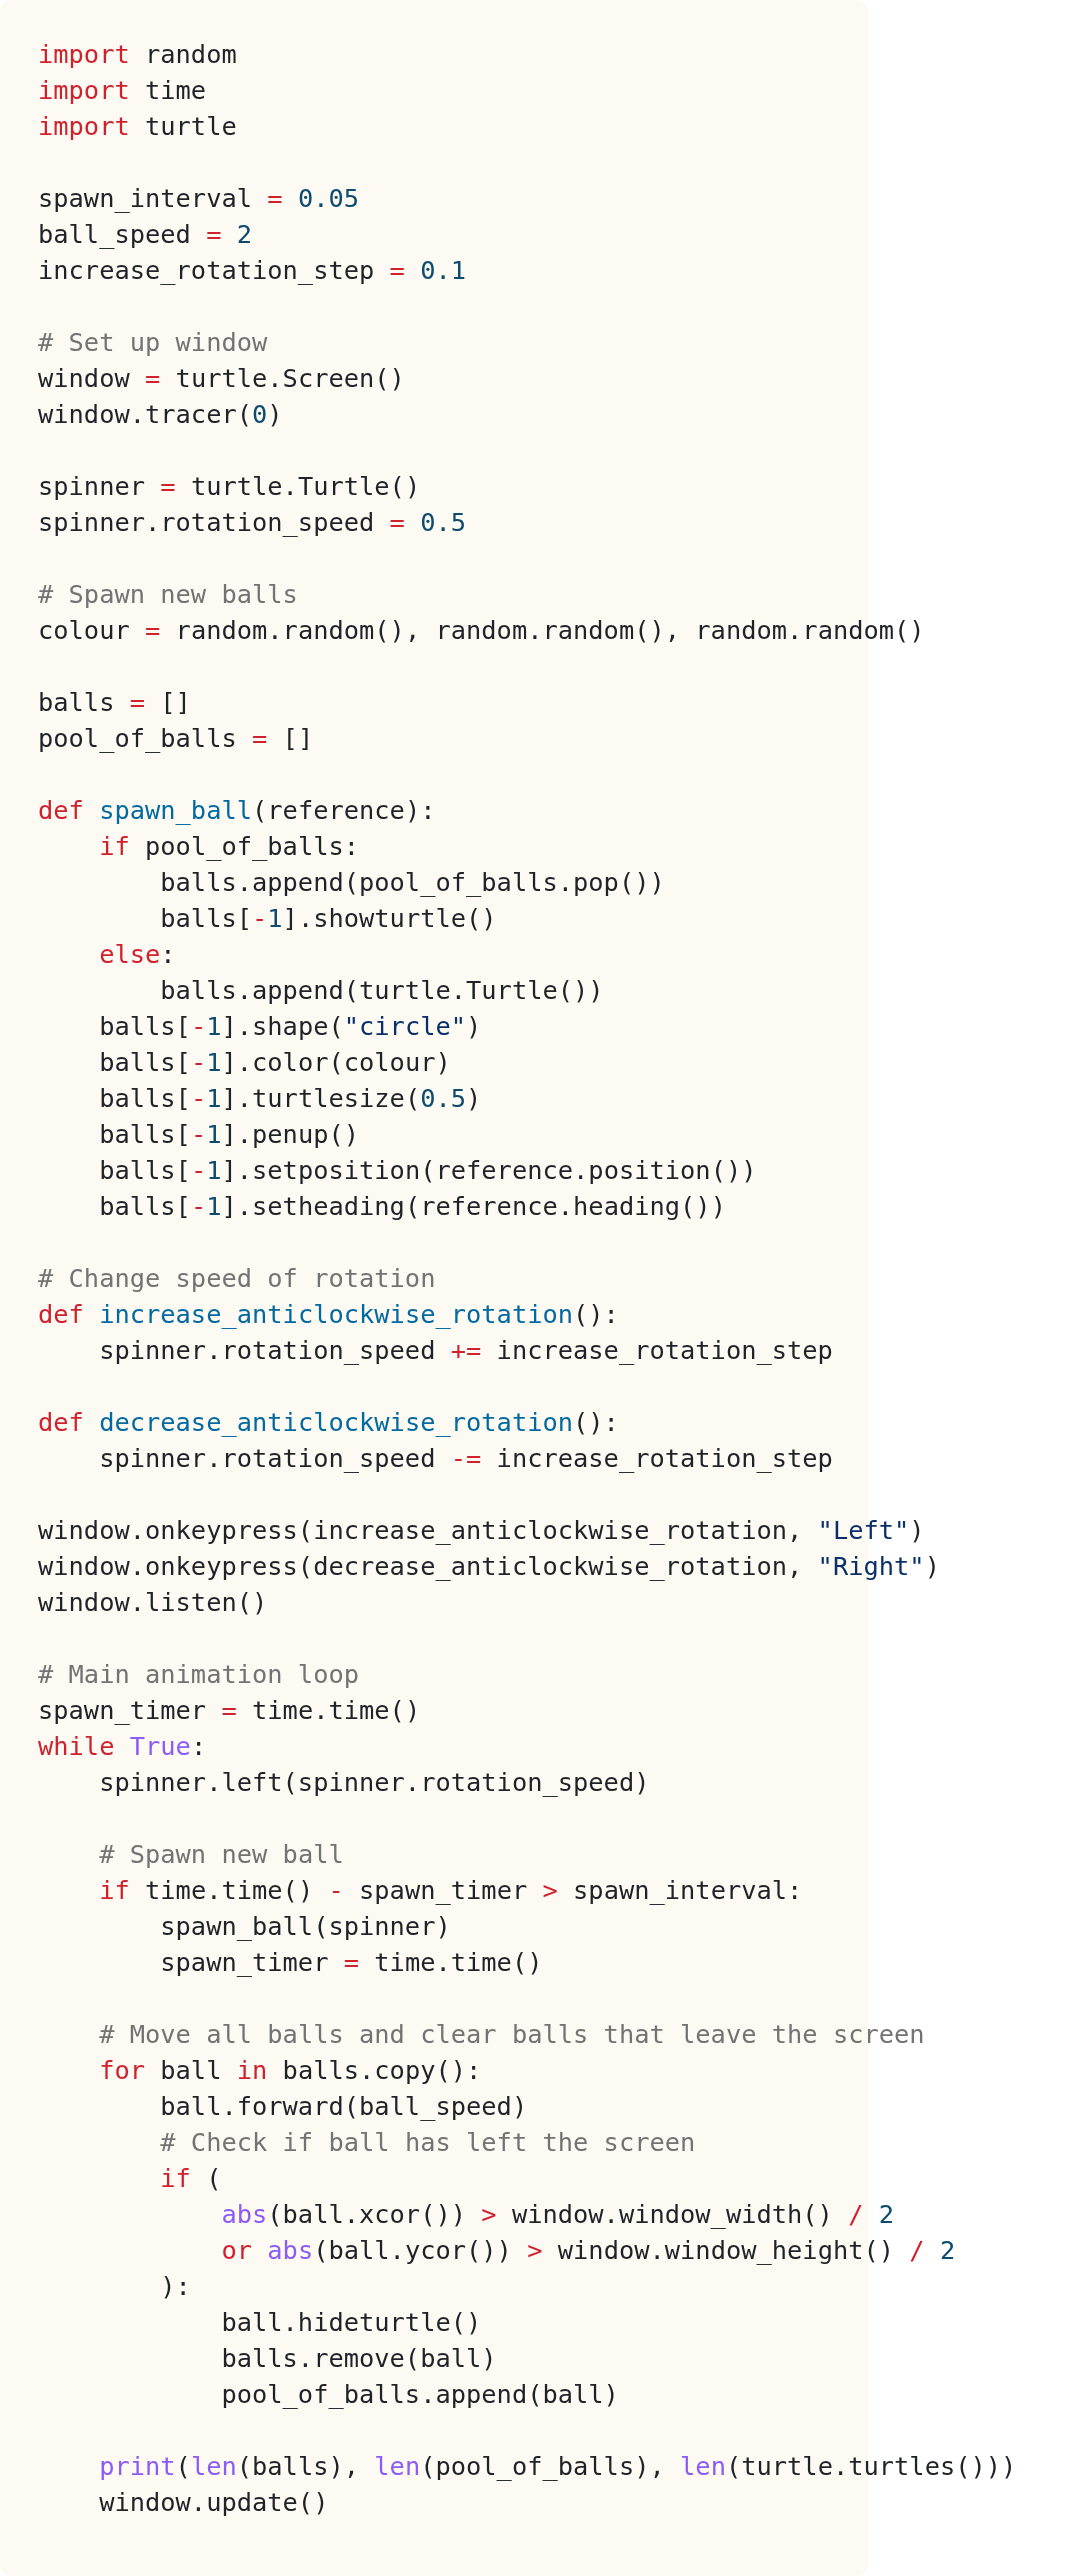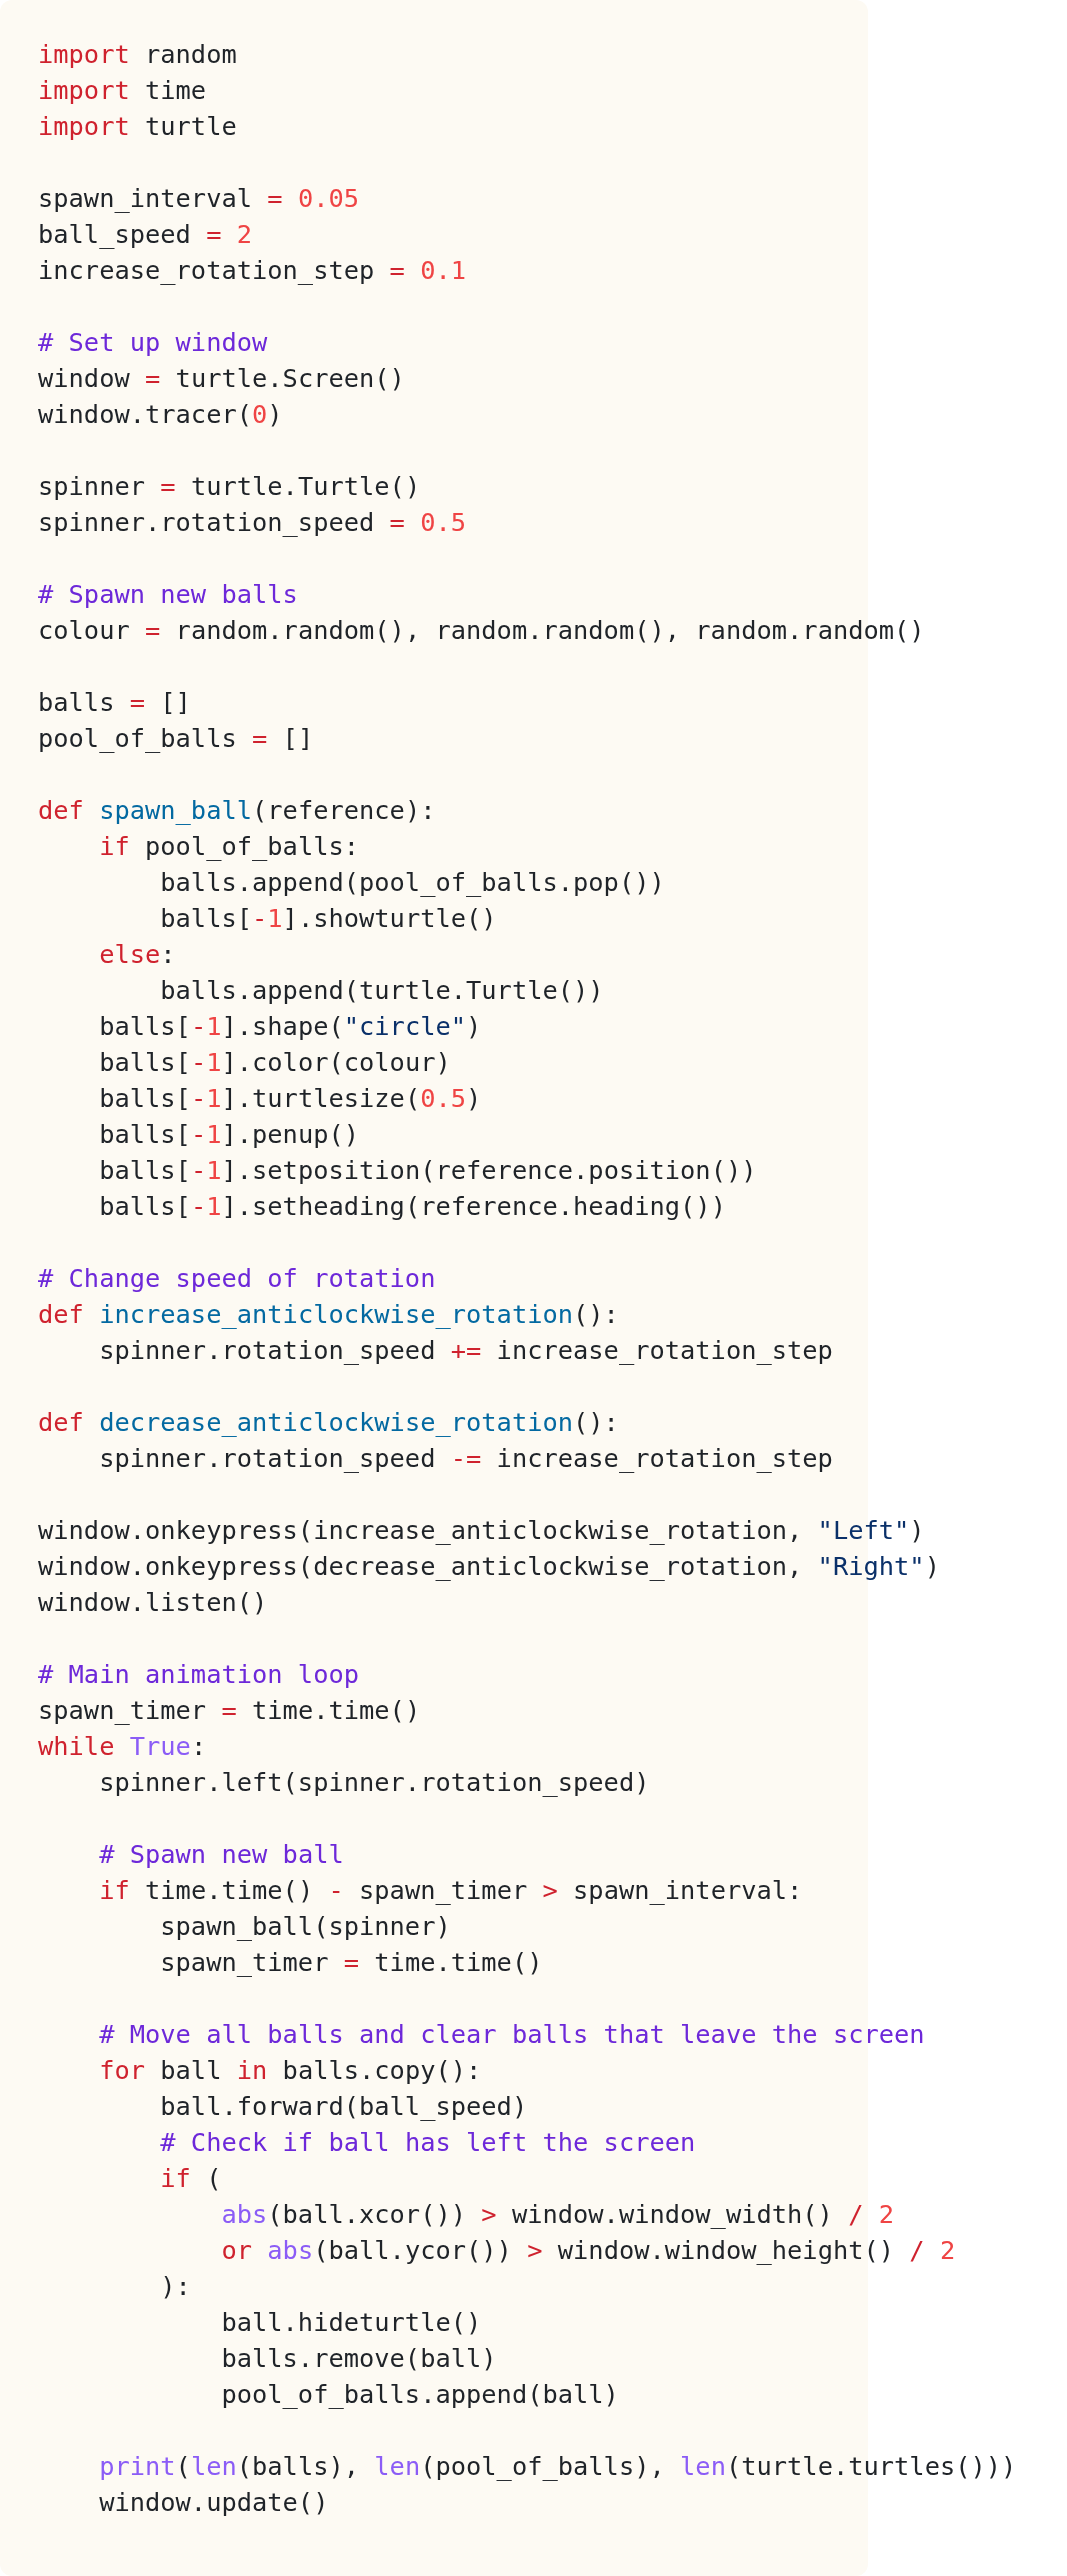--- a/index.html
+++ b/index.html
@@ -28,25 +28,25 @@
     line-height: 36px;
     color: #1f2328;
     white-space: pre;
   }
   .code-line {
     display: block;
     height: 36px;
   }
   .tok-kw { color: #cf222e; }
   .tok-op { color: #cf222e; }
-  .tok-num { color: #ef4444; }
+  .tok-num { color: #0c4a6e; }
   .tok-builtin { color: #8b5cf6; }
   .tok-str { color: #0a3069; }
   .tok-fn { color: #0369a1; }
-  .tok-comment { color: #6d28d9; }
+  .tok-comment { color: #737373; }
   .tok-plain { color: #1f2328; }
 </style>
 </head>
 <body>
 
 <div class="code-panel">
   <pre class="code-block" id="code-block"><span class="code-line"><span class="tok-kw">import</span><span class="tok-plain"> random</span></span><span class="code-line"><span class="tok-kw">import</span><span class="tok-plain"> time</span></span><span class="code-line"><span class="tok-kw">import</span><span class="tok-plain"> turtle</span></span><span class="code-line">​</span><span class="code-line"><span class="tok-plain">spawn_interval </span><span class="tok-op">=</span><span class="tok-plain"> </span><span class="tok-num">0.05</span></span><span class="code-line"><span class="tok-plain">ball_speed </span><span class="tok-op">=</span><span class="tok-plain"> </span><span class="tok-num">2</span></span><span class="code-line"><span class="tok-plain">increase_rotation_step </span><span class="tok-op">=</span><span class="tok-plain"> </span><span class="tok-num">0.1</span></span><span class="code-line">​</span><span class="code-line"><span class="tok-comment"># Set up window</span></span><span class="code-line"><span class="tok-plain">window </span><span class="tok-op">=</span><span class="tok-plain"> turtle.Screen()</span></span><span class="code-line"><span class="tok-plain">window.tracer(</span><span class="tok-num">0</span><span class="tok-plain">)</span></span><span class="code-line">​</span><span class="code-line"><span class="tok-plain">spinner </span><span class="tok-op">=</span><span class="tok-plain"> turtle.Turtle()</span></span><span class="code-line"><span class="tok-plain">spinner.rotation_speed </span><span class="tok-op">=</span><span class="tok-plain"> </span><span class="tok-num">0.5</span></span><span class="code-line">​</span><span class="code-line"><span class="tok-comment"># Spawn new balls</span></span><span class="code-line"><span class="tok-plain">colour </span><span class="tok-op">=</span><span class="tok-plain"> random.random(), random.random(), random.random()</span></span><span class="code-line">​</span><span class="code-line"><span class="tok-plain">balls </span><span class="tok-op">=</span><span class="tok-plain"> []</span></span><span class="code-line"><span class="tok-plain">pool_of_balls </span><span class="tok-op">=</span><span class="tok-plain"> []</span></span><span class="code-line">​</span><span class="code-line"><span class="tok-kw">def</span><span class="tok-plain"> </span><span class="tok-fn">spawn_ball</span><span class="tok-plain">(reference):</span></span><span class="code-line"><span class="tok-plain">    </span><span class="tok-kw">if</span><span class="tok-plain"> pool_of_balls:</span></span><span class="code-line"><span class="tok-plain">        balls.append(pool_of_balls.pop())</span></span><span class="code-line"><span class="tok-plain">        balls[</span><span class="tok-op">-</span><span class="tok-num">1</span><span class="tok-plain">].showturtle()</span></span><span class="code-line"><span class="tok-plain">    </span><span class="tok-kw">else</span><span class="tok-plain">:</span></span><span class="code-line"><span class="tok-plain">        balls.append(turtle.Turtle())</span></span><span class="code-line"><span class="tok-plain">    balls[</span><span class="tok-op">-</span><span class="tok-num">1</span><span class="tok-plain">].shape(</span><span class="tok-str">"circle"</span><span class="tok-plain">)</span></span><span class="code-line"><span class="tok-plain">    balls[</span><span class="tok-op">-</span><span class="tok-num">1</span><span class="tok-plain">].color(colour)</span></span><span class="code-line"><span class="tok-plain">    balls[</span><span class="tok-op">-</span><span class="tok-num">1</span><span class="tok-plain">].turtlesize(</span><span class="tok-num">0.5</span><span class="tok-plain">)</span></span><span class="code-line"><span class="tok-plain">    balls[</span><span class="tok-op">-</span><span class="tok-num">1</span><span class="tok-plain">].penup()</span></span><span class="code-line"><span class="tok-plain">    balls[</span><span class="tok-op">-</span><span class="tok-num">1</span><span class="tok-plain">].setposition(reference.position())</span></span><span class="code-line"><span class="tok-plain">    balls[</span><span class="tok-op">-</span><span class="tok-num">1</span><span class="tok-plain">].setheading(reference.heading())</span></span><span class="code-line">​</span><span class="code-line"><span class="tok-comment"># Change speed of rotation</span></span><span class="code-line"><span class="tok-kw">def</span><span class="tok-plain"> </span><span class="tok-fn">increase_anticlockwise_rotation</span><span class="tok-plain">():</span></span><span class="code-line"><span class="tok-plain">    spinner.rotation_speed </span><span class="tok-op">+=</span><span class="tok-plain"> increase_rotation_step</span></span><span class="code-line">​</span><span class="code-line"><span class="tok-kw">def</span><span class="tok-plain"> </span><span class="tok-fn">decrease_anticlockwise_rotation</span><span class="tok-plain">():</span></span><span class="code-line"><span class="tok-plain">    spinner.rotation_speed </span><span class="tok-op">-=</span><span class="tok-plain"> increase_rotation_step</span></span><span class="code-line">​</span><span class="code-line"><span class="tok-plain">window.onkeypress(increase_anticlockwise_rotation, </span><span class="tok-str">"Left"</span><span class="tok-plain">)</span></span><span class="code-line"><span class="tok-plain">window.onkeypress(decrease_anticlockwise_rotation, </span><span class="tok-str">"Right"</span><span class="tok-plain">)</span></span><span class="code-line"><span class="tok-plain">window.listen()</span></span><span class="code-line">​</span><span class="code-line"><span class="tok-comment"># Main animation loop</span></span><span class="code-line"><span class="tok-plain">spawn_timer </span><span class="tok-op">=</span><span class="tok-plain"> time.time()</span></span><span class="code-line"><span class="tok-kw">while</span><span class="tok-plain"> </span><span class="tok-builtin">True</span><span class="tok-plain">:</span></span><span class="code-line"><span class="tok-plain">    spinner.left(spinner.rotation_speed)</span></span><span class="code-line">​</span><span class="code-line"><span class="tok-plain">    </span><span class="tok-comment"># Spawn new ball</span></span><span class="code-line"><span class="tok-plain">    </span><span class="tok-kw">if</span><span class="tok-plain"> time.time() </span><span class="tok-op">-</span><span class="tok-plain"> spawn_timer </span><span class="tok-op">&gt;</span><span class="tok-plain"> spawn_interval:</span></span><span class="code-line"><span class="tok-plain">        spawn_ball(spinner)</span></span><span class="code-line"><span class="tok-plain">        spawn_timer </span><span class="tok-op">=</span><span class="tok-plain"> time.time()</span></span><span class="code-line">​</span><span class="code-line"><span class="tok-plain">    </span><span class="tok-comment"># Move all balls and clear balls that leave the screen</span></span><span class="code-line"><span class="tok-plain">    </span><span class="tok-kw">for</span><span class="tok-plain"> ball </span><span class="tok-kw">in</span><span class="tok-plain"> balls.copy():</span></span><span class="code-line"><span class="tok-plain">        ball.forward(ball_speed)</span></span><span class="code-line"><span class="tok-plain">        </span><span class="tok-comment"># Check if ball has left the screen</span></span><span class="code-line"><span class="tok-plain">        </span><span class="tok-kw">if</span><span class="tok-plain"> (</span></span><span class="code-line"><span class="tok-plain">            </span><span class="tok-builtin">abs</span><span class="tok-plain">(ball.xcor()) </span><span class="tok-op">&gt;</span><span class="tok-plain"> window.window_width() </span><span class="tok-op">/</span><span class="tok-plain"> </span><span class="tok-num">2</span></span><span class="code-line"><span class="tok-plain">            </span><span class="tok-kw">or</span><span class="tok-plain"> </span><span class="tok-builtin">abs</span><span class="tok-plain">(ball.ycor()) </span><span class="tok-op">&gt;</span><span class="tok-plain"> window.window_height() </span><span class="tok-op">/</span><span class="tok-plain"> </span><span class="tok-num">2</span></span><span class="code-line"><span class="tok-plain">        ):</span></span><span class="code-line"><span class="tok-plain">            ball.hideturtle()</span></span><span class="code-line"><span class="tok-plain">            balls.remove(ball)</span></span><span class="code-line"><span class="tok-plain">            pool_of_balls.append(ball)</span></span><span class="code-line">​</span><span class="code-line"><span class="tok-plain">    </span><span class="tok-builtin">print</span><span class="tok-plain">(</span><span class="tok-builtin">len</span><span class="tok-plain">(balls), </span><span class="tok-builtin">len</span><span class="tok-plain">(pool_of_balls), </span><span class="tok-builtin">len</span><span class="tok-plain">(turtle.turtles()))</span></span><span class="code-line"><span class="tok-plain">    window.update()</span></span></pre>
 </div>
 
 

